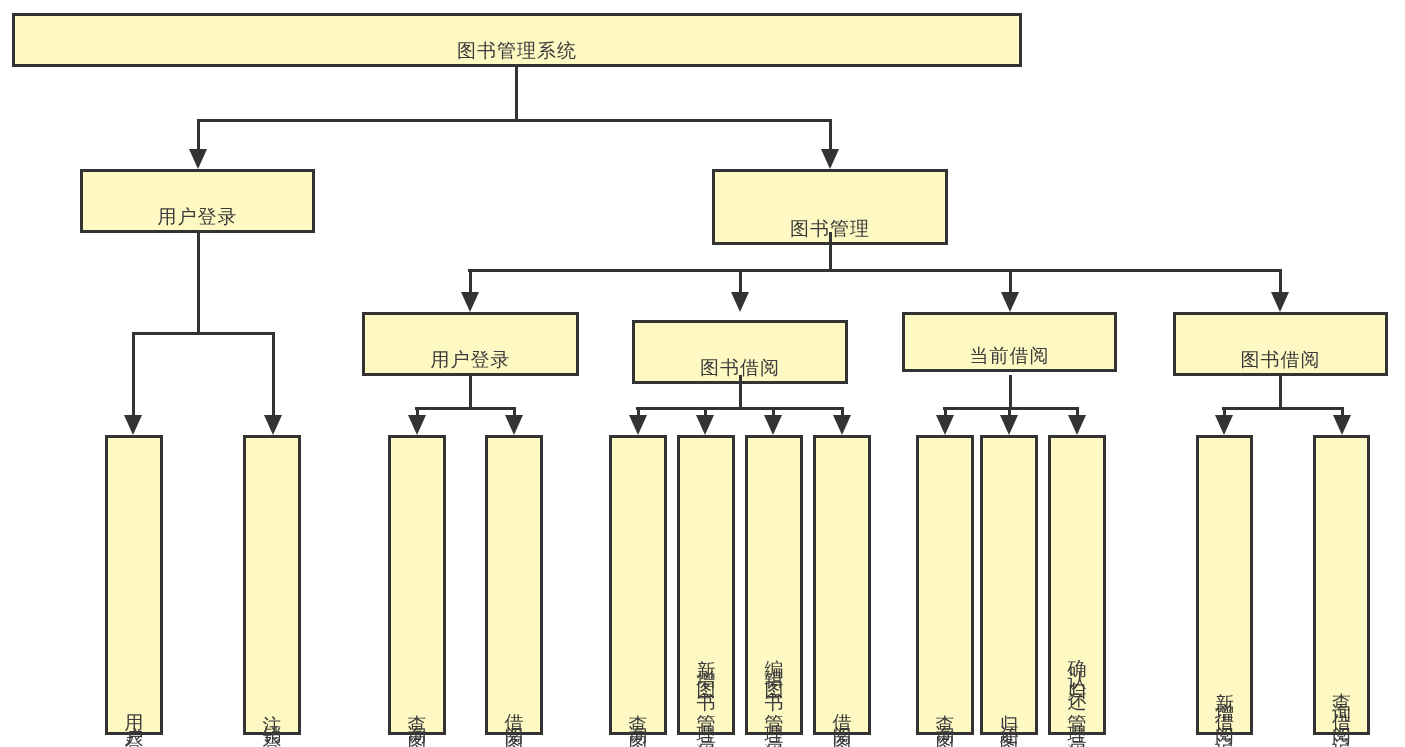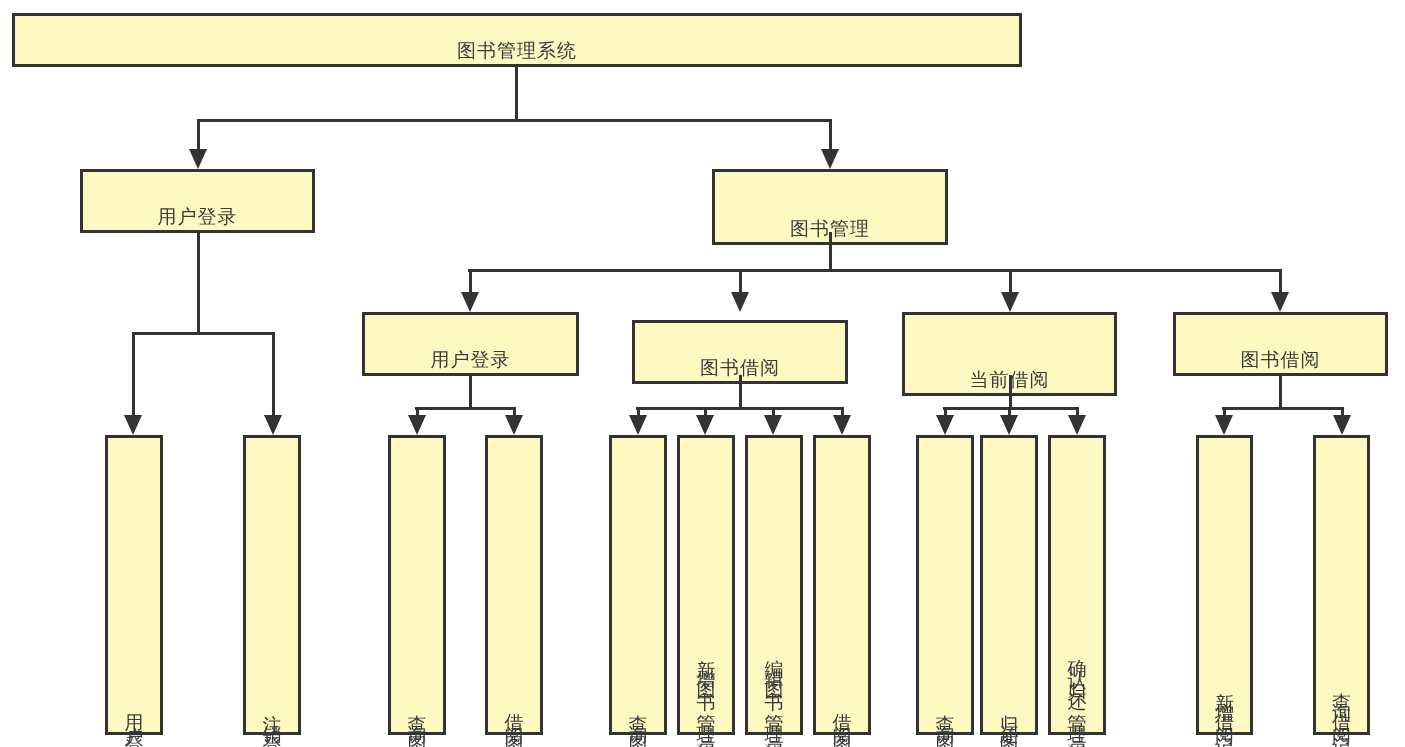--- a/index.html
+++ b/index.html
@@ -70,21 +70,21 @@
   <div class="arrowhead" style="left:1001px;top:292px"></div>
   <div class="line" style="left:1279px;top:269px;width:3px;height:26px"></div>
   <div class="arrowhead" style="left:1271px;top:292px"></div>
 
   <div class="box hbox" style="left:362px;top:312px;width:217px;height:64px">
     <span>用户登录</span>
   </div>
   <div class="box hbox" style="left:632px;top:320px;width:216px;height:64px">
     <span>图书借阅</span>
   </div>
-  <div class="box hbox" style="left:902px;top:312px;width:215px;height:84px">
+  <div class="box hbox" style="left:902px;top:312px;width:215px;height:60px">
     <span>当前借阅</span>
   </div>
   <div class="box hbox" style="left:1173px;top:312px;width:215px;height:64px">
     <span>图书借阅</span>
   </div>
 
   <div class="line" style="left:469px;top:375px;width:3px;height:34px"></div>
   <div class="line" style="left:739px;top:375px;width:3px;height:34px"></div>
   <div class="line" style="left:1009px;top:375px;width:3px;height:34px"></div>
   <div class="line" style="left:1279px;top:375px;width:3px;height:34px"></div>

